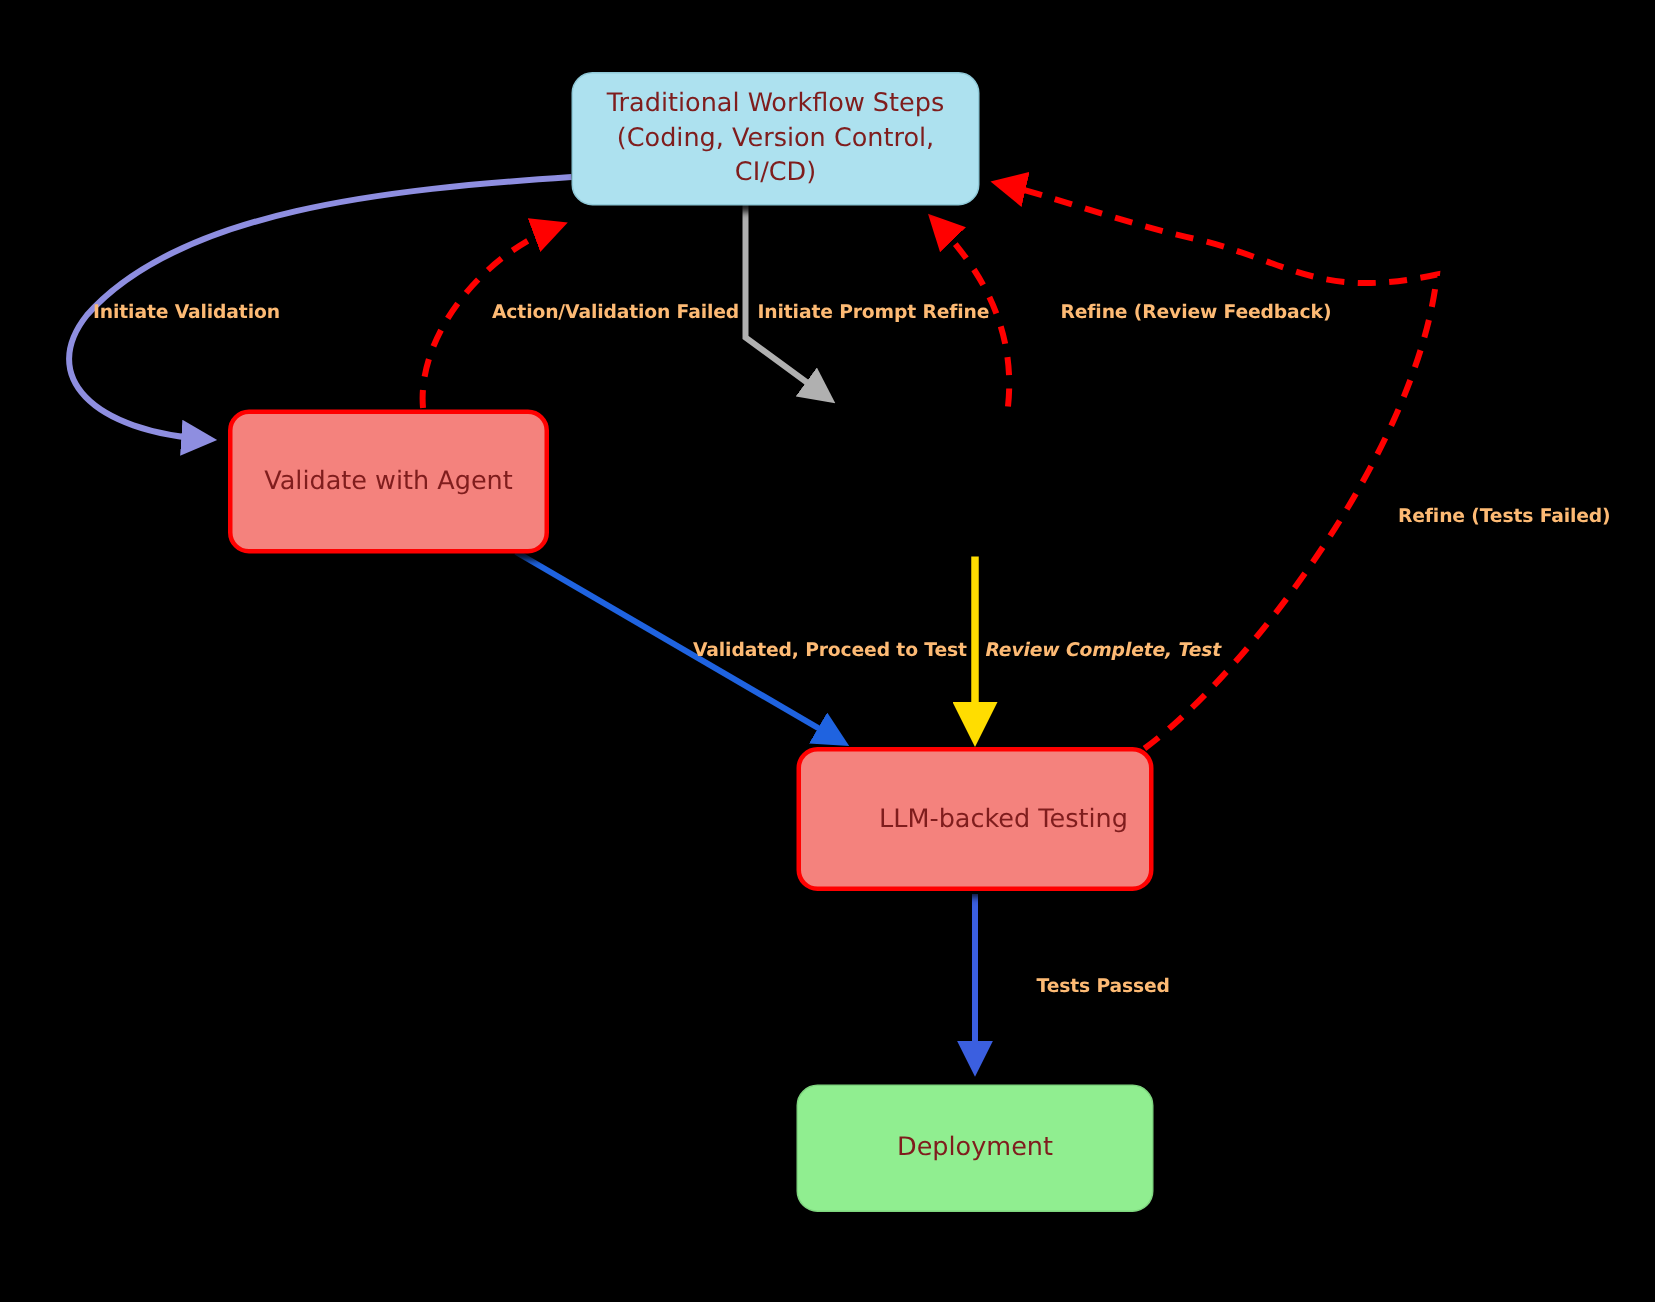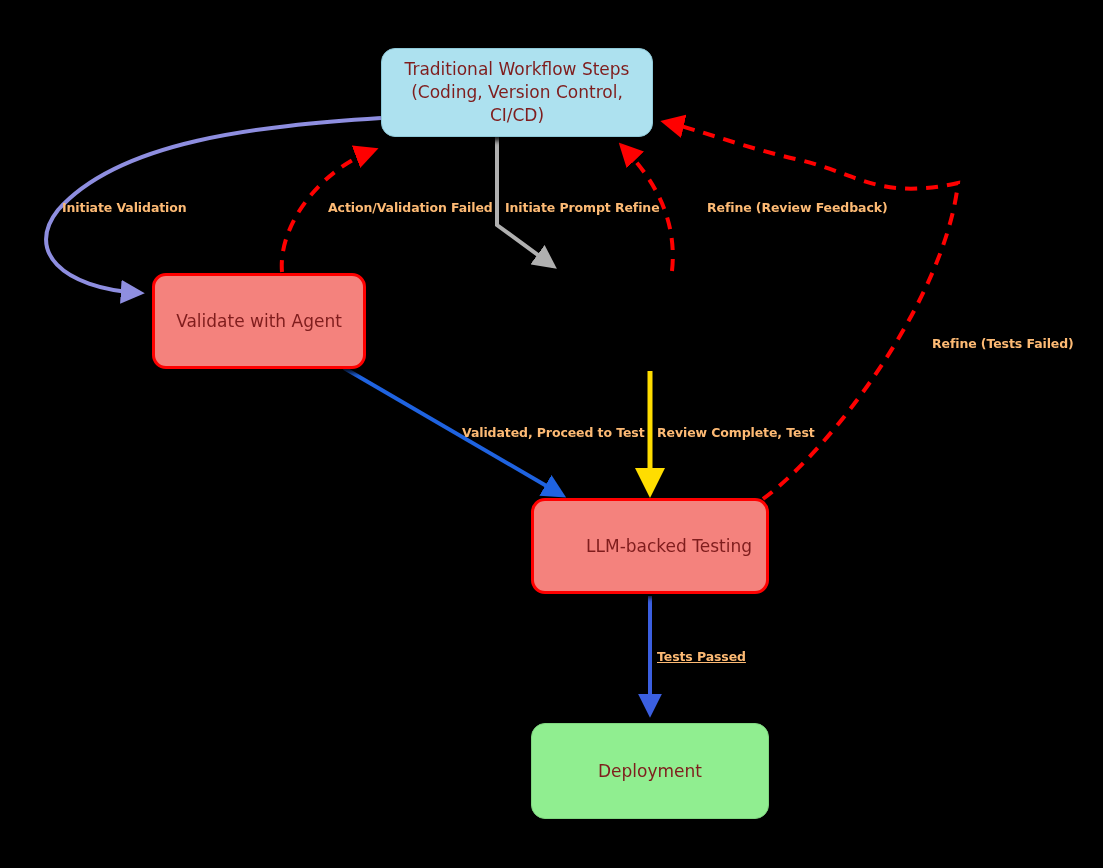--- a/index.html
+++ b/index.html
@@ -105,31 +105,31 @@
   </svg>
 
   <div class="node node-blue" style="left:381px; top:48px; width:272px; height:89px;">Traditional Workflow Steps
 (Coding, Version Control, CI/CD)</div>
 
   <div class="node node-red" style="left:152px; top:273px; width:214px; height:96px;">Validate with Agent</div>
 
 
   <div class="node node-red" style="left:531px; top:498px; width:238px; height:96px;padding-left:38px;">LLM-backed Testing</div>
 
-  <div class="node node-green" style="left:531px; top:723px; width:238px; height:96px;">Deployment</div>
+  <div class="node node-green" style="left:531px; top:723px; width:238px; height:85px;">Deployment</div>
 
   <div class="edge-label" style="left:62px; top:200px;">Initiate Validation</div>
 
   <div class="edge-label" style="left:328px; top:200px;">Action/Validation Failed</div>
 
   <div class="edge-label" style="left:505px; top:200px;">Initiate Prompt Refine</div>
 
   <div class="edge-label" style="left:679px; top:200px;margin-left:28px;">Refine (Review Feedback)</div>
 
   <div class="edge-label" style="left:932px; top:313px;margin-top:23px;">Refine (Tests Failed)</div>
 
   <div class="edge-label" style="left:462px; top:425px;">Validated, Proceed to Test</div>
 
-  <div class="edge-label" style="left:657px; top:425px;">Review Complete, Test</div>
+  <div class="edge-label" style="left:657px; top:425px;font-style:italic;">Review Complete, Test</div>
 
-  <div class="edge-label" style="left:657px; top:649px;text-decoration:underline;">Tests Passed</div>
+  <div class="edge-label" style="left:691px; top:649px;">Tests Passed</div>
 
 </div>
 
 </body></html>

